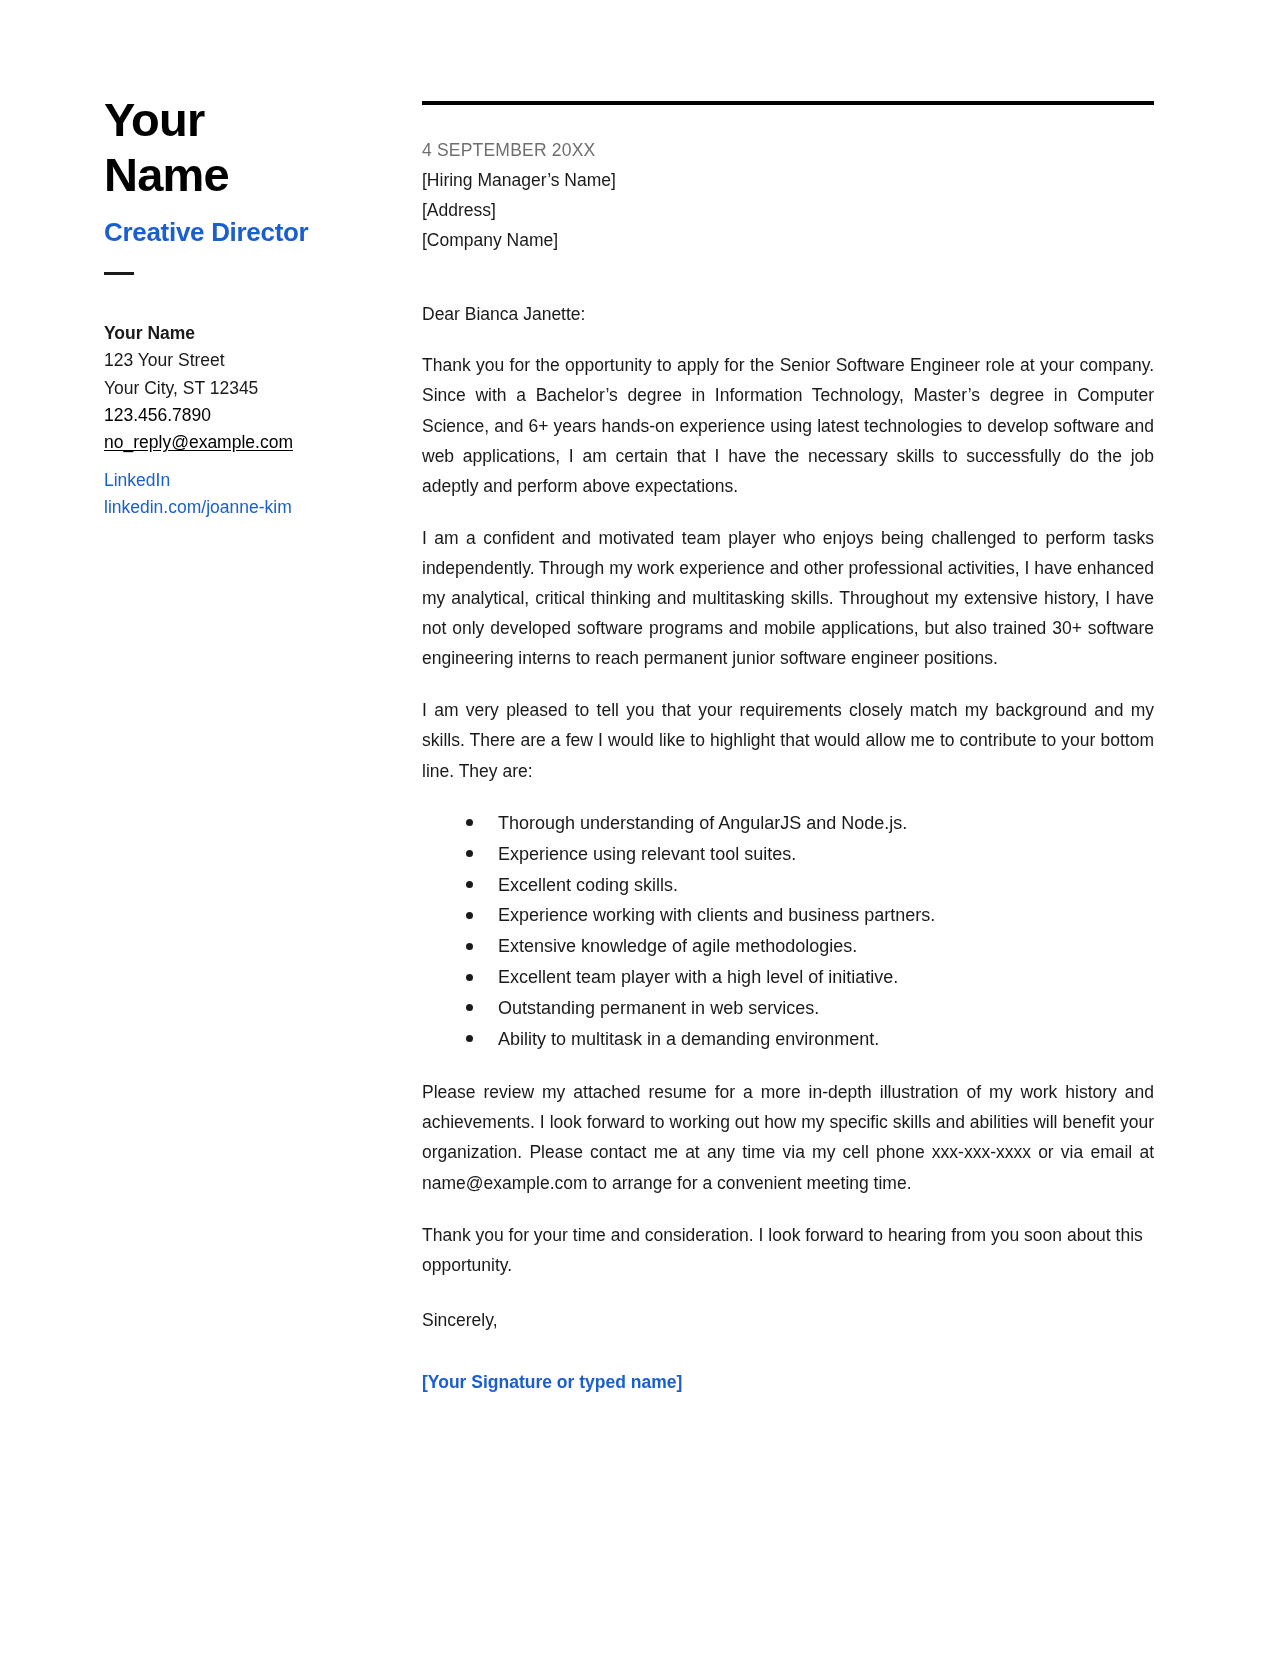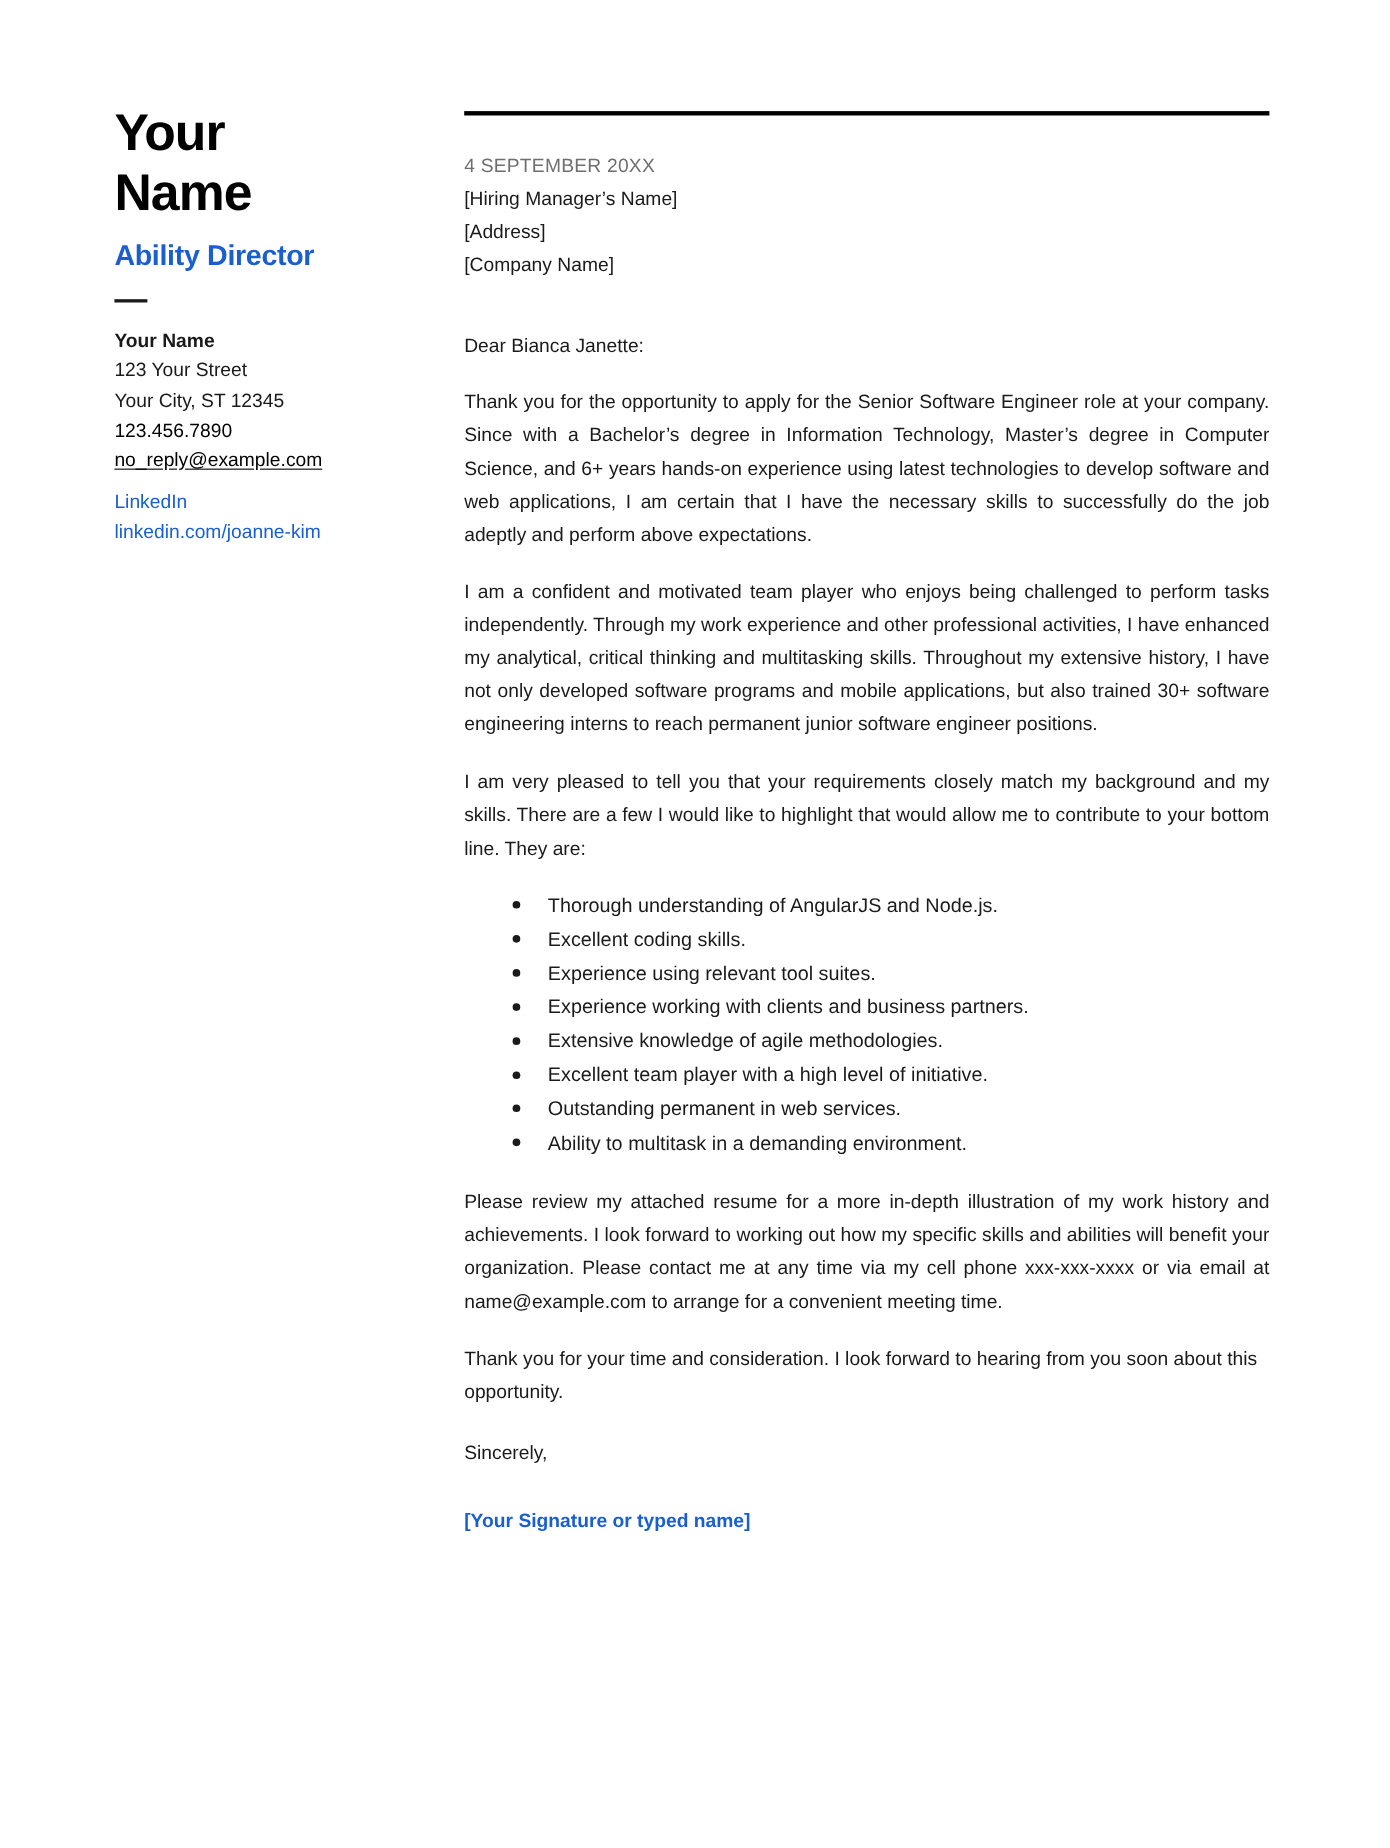--- a/index.html
+++ b/index.html
@@ -50,21 +50,21 @@
     margin-top: 14px;
     line-height: 1.2;
   }
   .rule-short {
     width: 30px;
     height: 3px;
     background: #1a1a1a;
     margin-top: 24px;
   }
   .contact {
-    margin-top: 21px;
+    margin-top: 45px;
     font-size: 17.5px;
     line-height: 1.56;
     color: #1a1a1a;
   }
   .contact .cname {
     font-weight: 700;
     display: block;
   }
   .contact .cline {
     display: block;
@@ -169,21 +169,21 @@
 
 <div class="page">
 
   <aside class="sidebar">
 
     <div class="name-block">
       <span class="name-line">Your</span>
       <span class="name-line">Name</span>
     </div>
 
-    <div class="job-title">Ability Director</div>
+    <div class="job-title">Creative Director</div>
 
     <div class="rule-short"></div>
 
     <div class="contact">
       <span class="cname">Your Name</span>
       <span class="cline">123 Your Street</span>
       <span class="cline">Your City, ST 12345</span>
       <span class="clink">123.456.7890</span>
       <span class="clink underline">no_reply@example.com</span>
     </div>
@@ -207,22 +207,22 @@
     </div>
 
     <div class="salutation">Dear Bianca Janette:</div>
 
     <p class="body-para">Thank you for the opportunity to apply for the Senior Software Engineer role at your company. Since with a Bachelor’s degree in Information Technology, Master’s degree in Computer Science, and 6+ years hands-on experience using latest technologies to develop software and web applications, I am certain that I have the necessary skills to successfully do the job adeptly and perform above expectations.</p>
     <p class="body-para">I am a confident and motivated team player who enjoys being challenged to perform tasks independently. Through my work experience and other professional activities, I have enhanced my analytical, critical thinking and multitasking skills. Throughout my extensive history, I have not only developed software programs and mobile applications, but also trained 30+ software engineering interns to reach permanent junior software engineer positions.</p>
     <p class="body-para">I am very pleased to tell you that your requirements closely match my background and my skills. There are a few I would like to highlight that would allow me to contribute to your bottom line. They are:</p>
 
     <ul class="skills">
       <li><span class="dot"></span><span>Thorough understanding of AngularJS and Node.js.</span></li>
+      <li><span class="dot"></span><span>Experience using relevant tool suites.</span></li>
       <li><span class="dot"></span><span>Excellent coding skills.</span></li>
-      <li><span class="dot"></span><span>Experience using relevant tool suites.</span></li>
       <li><span class="dot"></span><span>Experience working with clients and business partners.</span></li>
       <li><span class="dot"></span><span>Extensive knowledge of agile methodologies.</span></li>
       <li><span class="dot"></span><span>Excellent team player with a high level of initiative.</span></li>
       <li><span class="dot"></span><span>Outstanding permanent in web services.</span></li>
       <li><span class="dot"></span><span>Ability to multitask in a demanding environment.</span></li>
     </ul>
 
     <p class="body-para">Please review my attached resume for a more in-depth illustration of my work history and achievements. I look forward to working out how my specific skills and abilities will benefit your organization. Please contact me at any time via my cell phone xxx-xxx-xxxx or via email at name@example.com to arrange for a convenient meeting time.</p>
     <p class="body-para last-ragged">Thank you for your time and consideration. I look forward to hearing from you soon about this opportunity.</p>
 

